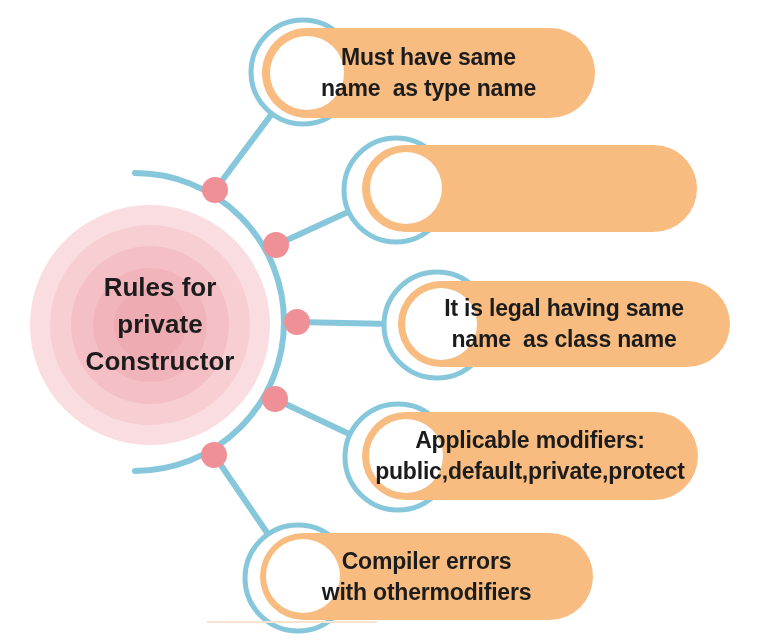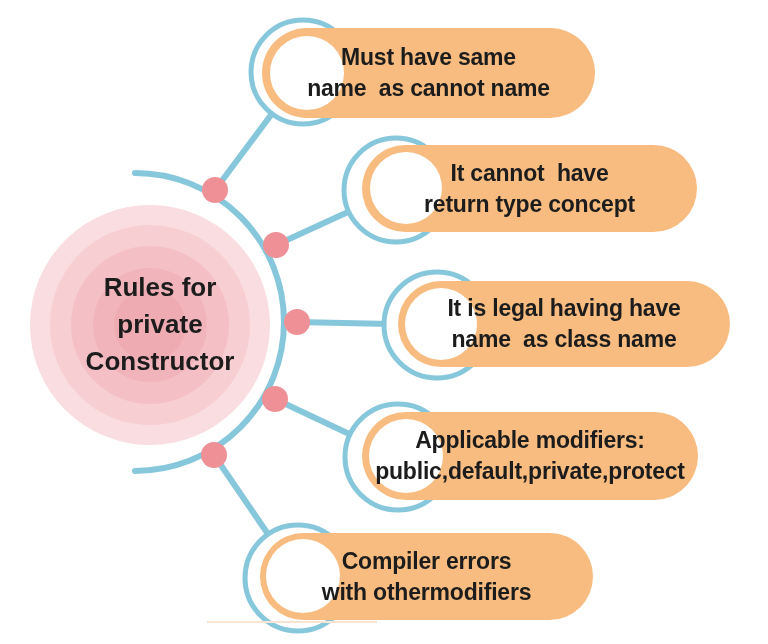--- a/index.html
+++ b/index.html
@@ -110,28 +110,24 @@
   </svg>
 
   <div class="label center-label pos-center">
     <span>Rules for
 private
 Constructor</span>
   </div>
 
   <div class="label pill-label pos-n1">
     <span>Must have same
-name  as cannot name</span>
-  </div>
-  <div class="label pill-label pos-n2">
-    <span>It cannot  have
-return type concept</span>
+name  as type name</span>
   </div>
   <div class="label pill-label pos-n3">
-    <span>It is legal having have
+    <span>It is legal having same
 name  as class name</span>
   </div>
   <div class="label pill-label pos-n5">
     <span>Compiler errors
 with othermodifiers</span>
   </div>
   <div class="label pill-label pos-n4">
     <span>Applicable modifiers:
 public,default,private,protect</span>
   </div>

